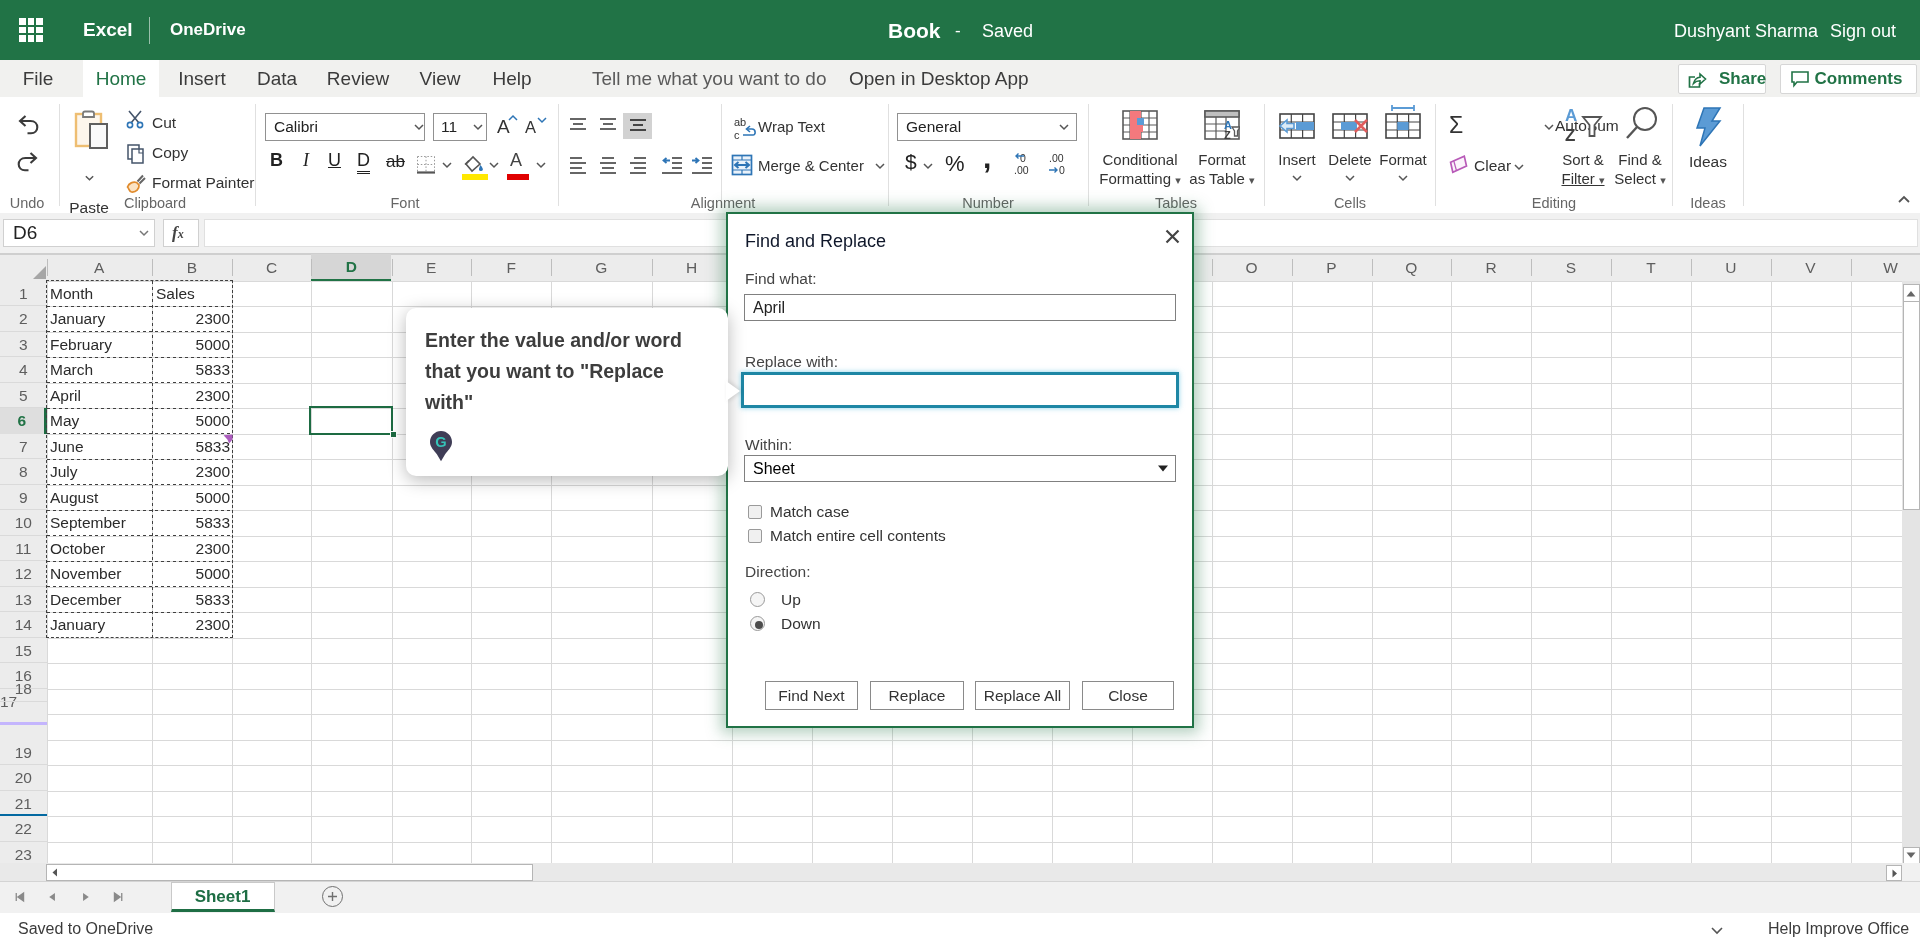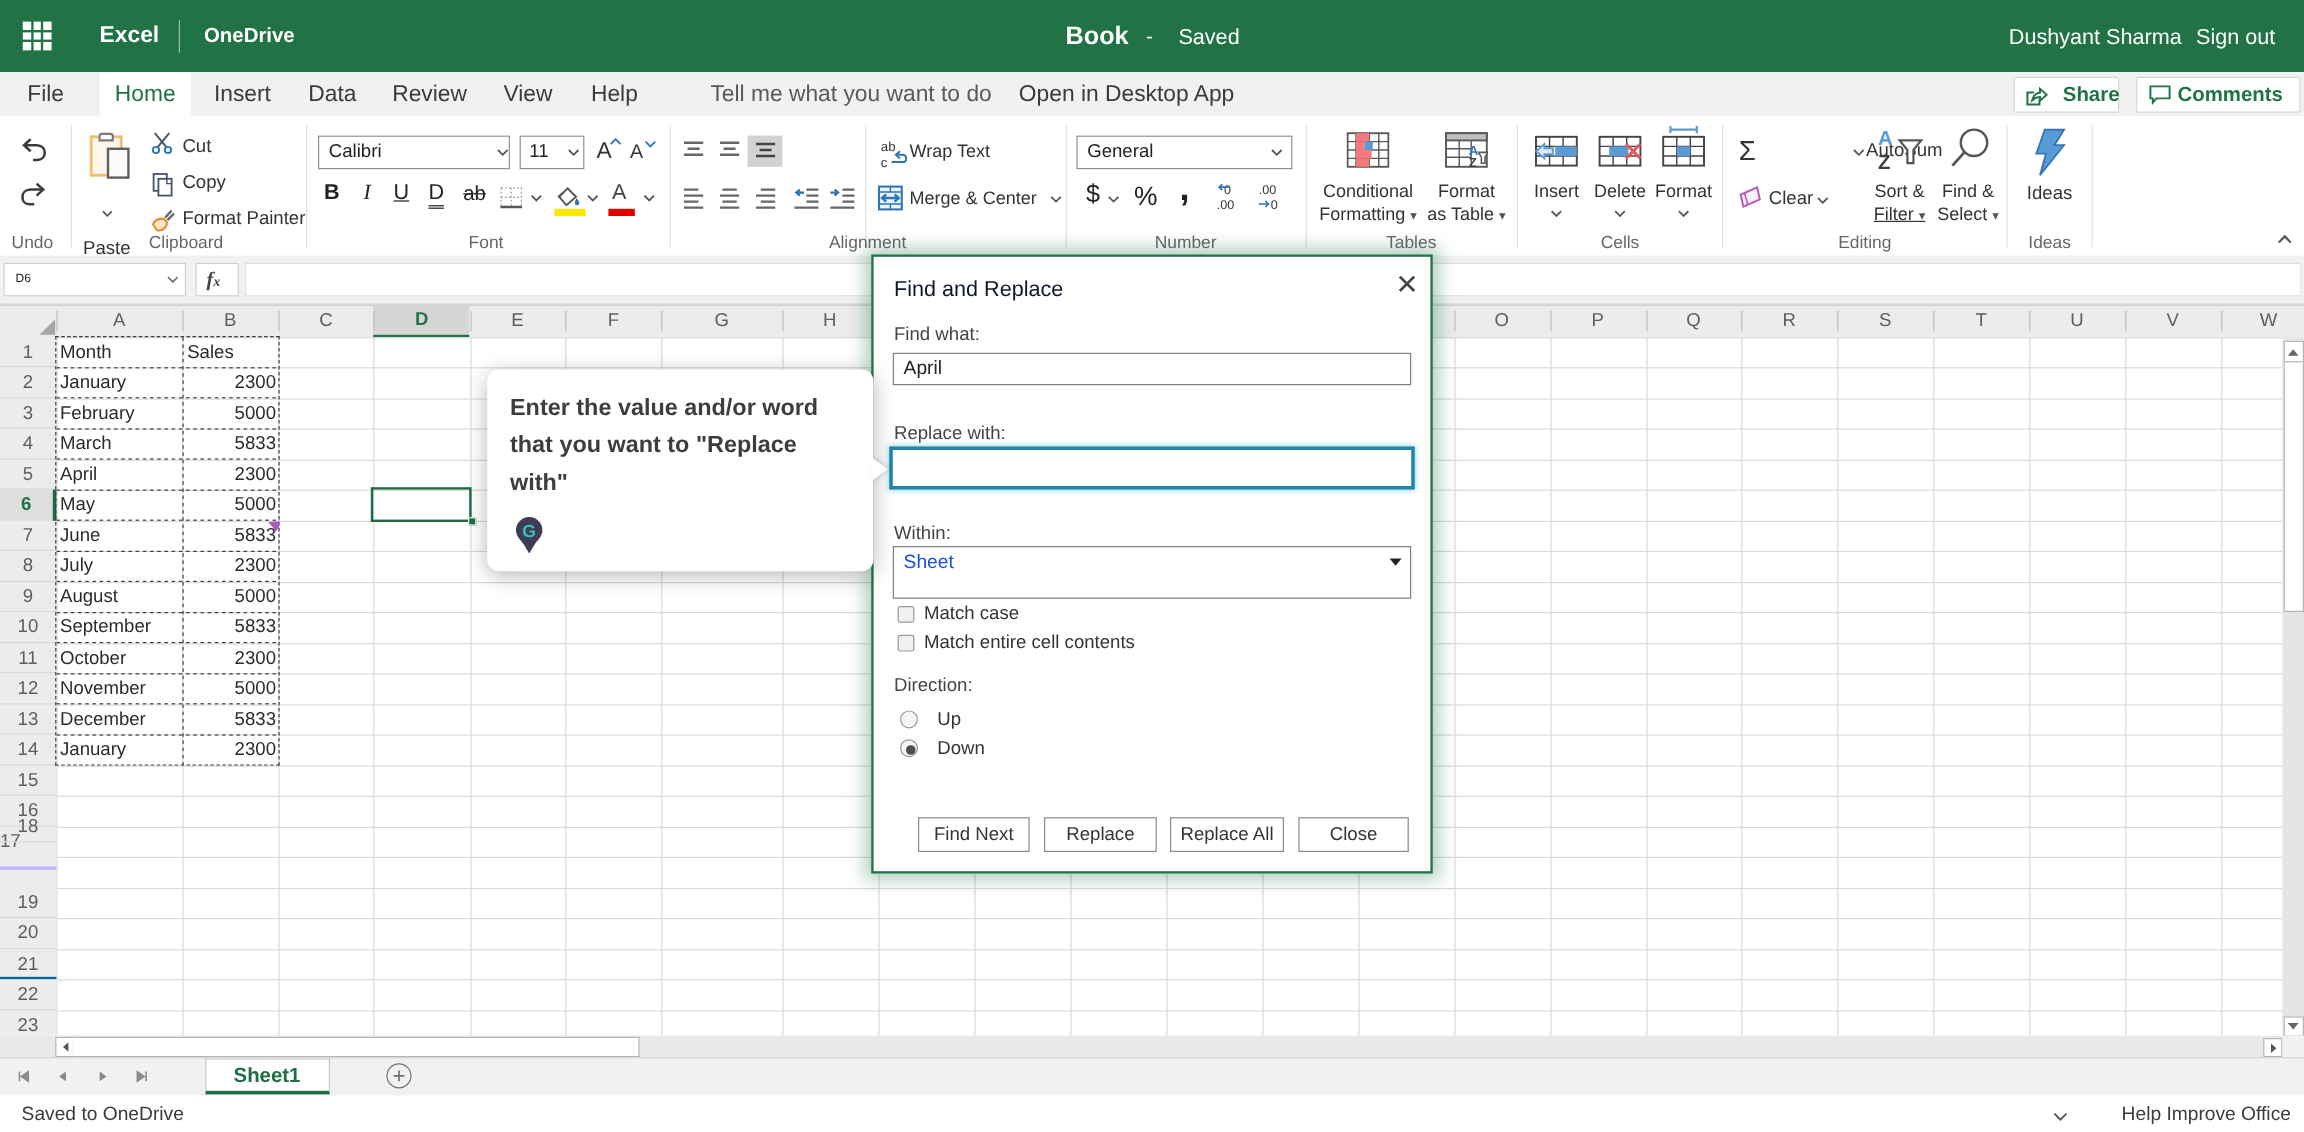--- a/index.html
+++ b/index.html
@@ -308,21 +308,21 @@
 <div class="ab" style="left:1600px;top:170px;width:80px;text-align:center;color:#333;font-size:15px;">Select <span style="font-size:11px;color:#555;">▾</span></div>
 <svg class="ab" style="left:1690px;top:106px;" width="36" height="42" viewBox="0 0 36 42">
     <path d="M14 2 L30 2 L22 15 L30 15 L10 40 L15 22 L7 22 Z" fill="#5b9bd5" stroke="#2e75b6" stroke-width="1.5"></path>
   </svg>
 <div class="ab" style="left:1668px;top:153px;width:80px;text-align:center;color:#333;font-size:15.5px;">Ideas</div>
 <svg class="ab" style="left:1896px;top:193px;" width="16" height="12" viewBox="0 0 16 12">
     <path d="M3 9 L8 4 L13 9" fill="none" stroke="#555" stroke-width="1.8"></path>
   </svg>
 <div class="ab" style="left:0;top:213px;width:1920px;height:41px;background:#f1f1f1;border-bottom:1px solid #cfcfcf;"></div>
 <div class="ab" style="left:3px;top:219px;width:152px;height:28px;background:#fff;border:1px solid #d0d0d0;"></div>
-<div class="ab" style="left:13px;top:219px;height:28px;line-height:28px;color:#222;font-size:10px;">D6</div>
+<div class="ab" style="left:13px;top:219px;height:28px;line-height:28px;color:#222;font-size:19px;">D6</div>
 <svg class="ab" style="left:138px;top:229px;" width="12" height="8" viewBox="0 0 12 8">
     <path d="M2 2 L6 6 L10 2" fill="none" stroke="#777" stroke-width="1.5"></path>
   </svg>
 <div class="ab" style="left:163px;top:219px;width:36px;height:28px;background:#fff;border:1px solid #d0d0d0;"></div>
 <div class="ab" style="left:172px;top:219px;height:28px;line-height:28px;color:#444;font-size:17px;font-style:italic;font-family:'Liberation Serif',serif;font-weight:700;">f<span style="font-size:12px;">x</span></div>
 <div class="ab" style="left:204px;top:219px;width:1714px;height:28px;background:#fff;border:1px solid #e0e0e0;"></div>
 <div class="ab" style="left:0;top:254px;width:1920px;height:26.5px;background:#ececec;border-top:1px solid #cfcfcf;"></div>
 <div class="ab" style="left:33px;top:266px;width:0;height:0;border-left:13px solid transparent;border-bottom:13px solid #a6a6a6;"></div>
 <div class="ab" style="left:46.5px;top:254px;width:105.5px;height:26.5px;line-height:27px;text-align:center;color:#5e5e5e;font-size:15.5px;">A</div>
 <div class="ab" style="left:46.5px;top:259px;width:1px;height:17px;background:#bdbdbd;"></div>
@@ -537,21 +537,21 @@
 <div class="ab" style="left:726px;top:212px;width:468px;height:516px;background:#fff;border:2px solid #217346;box-shadow:0 0 14px 5px rgba(33,115,70,0.35);"></div>
 <div class="ab" style="left:745px;top:231px;color:#0f172a;font-size:18px;">Find and Replace</div>
 <svg class="ab" style="left:1164px;top:228px;" width="17" height="17" viewBox="0 0 17 17">
     <path d="M2.5 2.5 L14.5 14.5 M14.5 2.5 L2.5 14.5" stroke="#444" stroke-width="2.2"></path>
   </svg>
 <div class="ab" style="left:745px;top:270px;color:#444;font-size:15.5px;">Find what:</div>
 <div class="ab" style="left:744px;top:294px;width:432px;height:27px;background:#fff;border:1px solid #808080;line-height:25px;padding-left:8px;color:#222;font-size:16px;">April</div>
 <div class="ab" style="left:745px;top:353px;color:#444;font-size:15.5px;">Replace with:</div>
 <div class="ab" style="left:741px;top:372px;width:438px;height:36px;background:#fff;border:3px solid #1e87a5;box-shadow:0 0 5px rgba(60,180,220,0.6);"></div>
 <div class="ab" style="left:745px;top:436px;color:#444;font-size:15.5px;">Within:</div>
-<div class="ab" style="left:744px;top:455px;width:432px;height:44px;background:#fff;border:1px solid #808080;line-height:25px;padding-left:8px;color:#1d4ed8;font-size:16px;">Sheet</div>
+<div class="ab" style="left:744px;top:455px;width:432px;height:27px;background:#fff;border:1px solid #808080;line-height:25px;padding-left:8px;color:#000000;font-size:16px;">Sheet</div>
 <svg class="ab" style="left:1157px;top:464px;" width="12" height="9" viewBox="0 0 12 9">
     <path d="M1 1.5 L6 7.5 L11 1.5 Z" fill="#222"></path>
   </svg>
 <div class="ab" style="left:748px;top:505px;width:14px;height:14px;background:#f0f0f0;border:1px solid #9a9a9a;border-radius:2px;"></div>
 <div class="ab" style="left:770px;top:503px;color:#333;font-size:15.5px;">Match case</div>
 <div class="ab" style="left:748px;top:529px;width:14px;height:14px;background:#f0f0f0;border:1px solid #9a9a9a;border-radius:2px;"></div>
 <div class="ab" style="left:770px;top:527px;color:#333;font-size:15.5px;">Match entire cell contents</div>
 <div class="ab" style="left:745px;top:563px;color:#444;font-size:15.5px;">Direction:</div>
 <div class="ab" style="left:750px;top:592px;width:15px;height:15px;background:#f5f5f5;border:1px solid #9a9a9a;border-radius:50%;"></div>
 <div class="ab" style="left:781px;top:591px;color:#333;font-size:15.5px;">Up</div>

